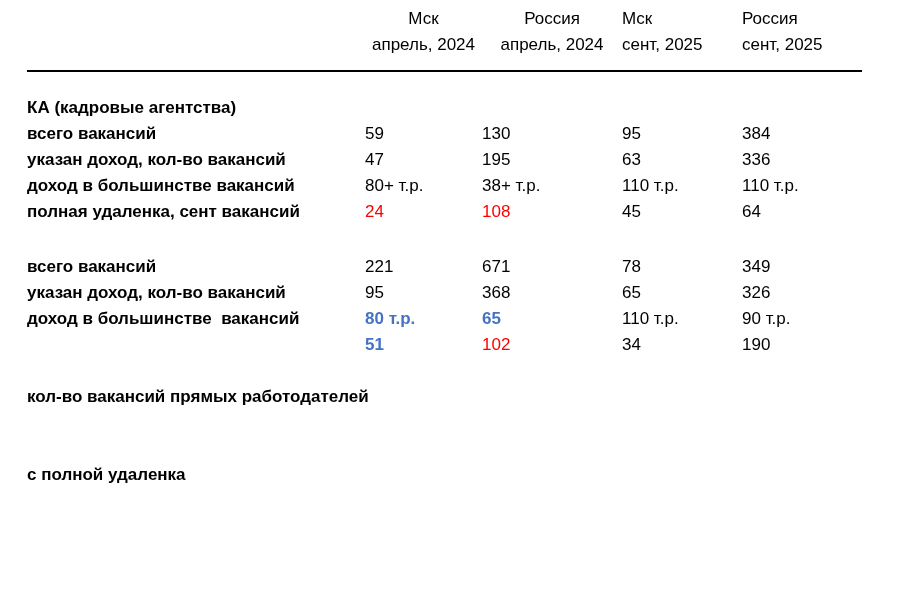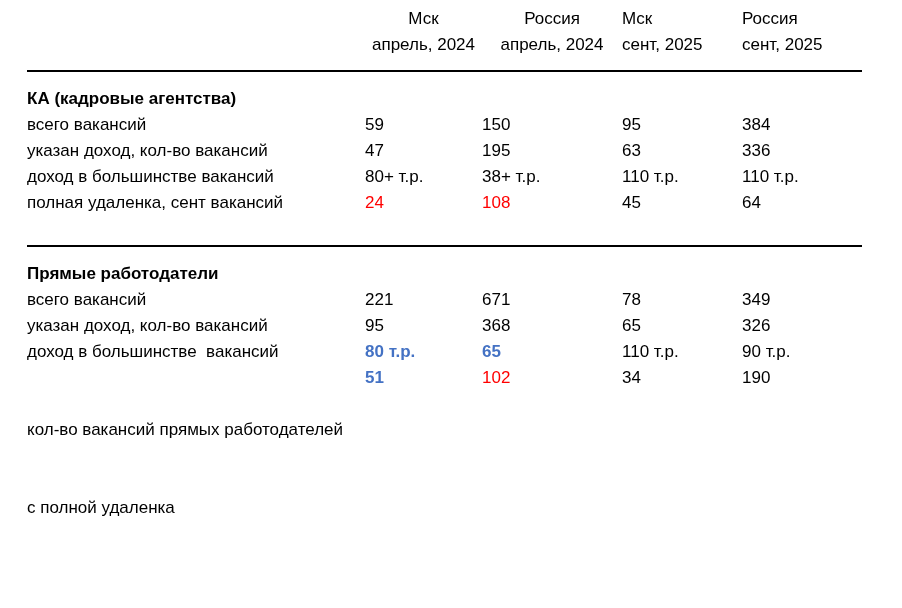--- a/index.html
+++ b/index.html
@@ -46,26 +46,26 @@
     padding-top: 6px;
     padding-bottom: 12px;
   }
   thead .hline { line-height: 26px; white-space: pre; }
   th.hc-center .hline { text-align: center; }
   th.hc-left .hline { text-align: left; }
 
   
   tr.section-title-row td {
     border-top: 2px solid #000000;
-    padding-top: 14px;
+    padding-top: 23px;
     font-weight: 700;
     white-space: pre;
   }
 
-  td.lbl { white-space: pre; }
+  td.lbl { white-space: pre; font-weight: bold; }
   td.lbl .lbl-line2 { line-height: 26px; white-space: pre; }
 
   tr.spacer-sm td { height: 29px; line-height: 29px; }
   tr.spacer-lg td { height: 51px; line-height: 51px; }
 
   .c-red  { color: var(--red, #ff0000); }
   .c-blue { color: var(--blue, #4472c4); font-weight: 700; }
 </style>
 </head>
 <body>
@@ -103,21 +103,21 @@
     </thead>
 
     <tbody>
 
       <tr class="section-title-row">
         <td colspan="5">КА (кадровые агентства)</td>
       </tr>
       <tr>
         <td class="lbl">всего вакансий</td>
         <td>59</td>
-        <td>150</td>
+        <td>130</td>
         <td>95</td>
         <td>384</td>
       </tr>
       <tr>
         <td class="lbl">указан доход, кол-во вакансий</td>
         <td>47</td>
         <td>195</td>
         <td>63</td>
         <td>336</td>
       </tr>
@@ -133,23 +133,20 @@
         <td class="c-red">24</td>
         <td class="c-red">108</td>
         <td>45</td>
         <td>64</td>
       </tr>
 
       <tr class="spacer-sm">
           <td colspan="5"></td>
         </tr>
 
-      <tr class="section-title-row">
-        <td colspan="5">Прямые работодатели</td>
-      </tr>
       <tr>
         <td class="lbl">всего вакансий</td>
         <td>221</td>
         <td>671</td>
         <td>78</td>
         <td>349</td>
       </tr>
       <tr>
         <td class="lbl">указан доход, кол-во вакансий</td>
         <td>95</td>

